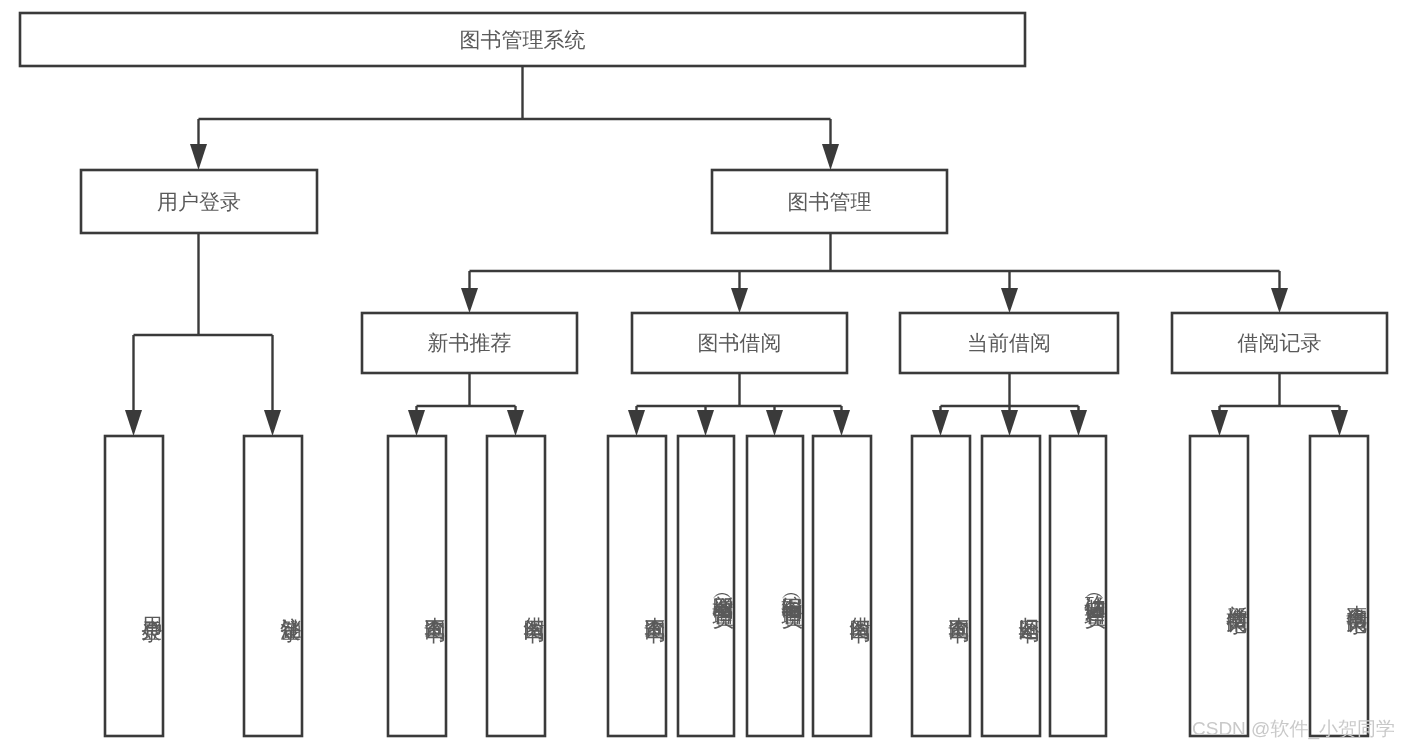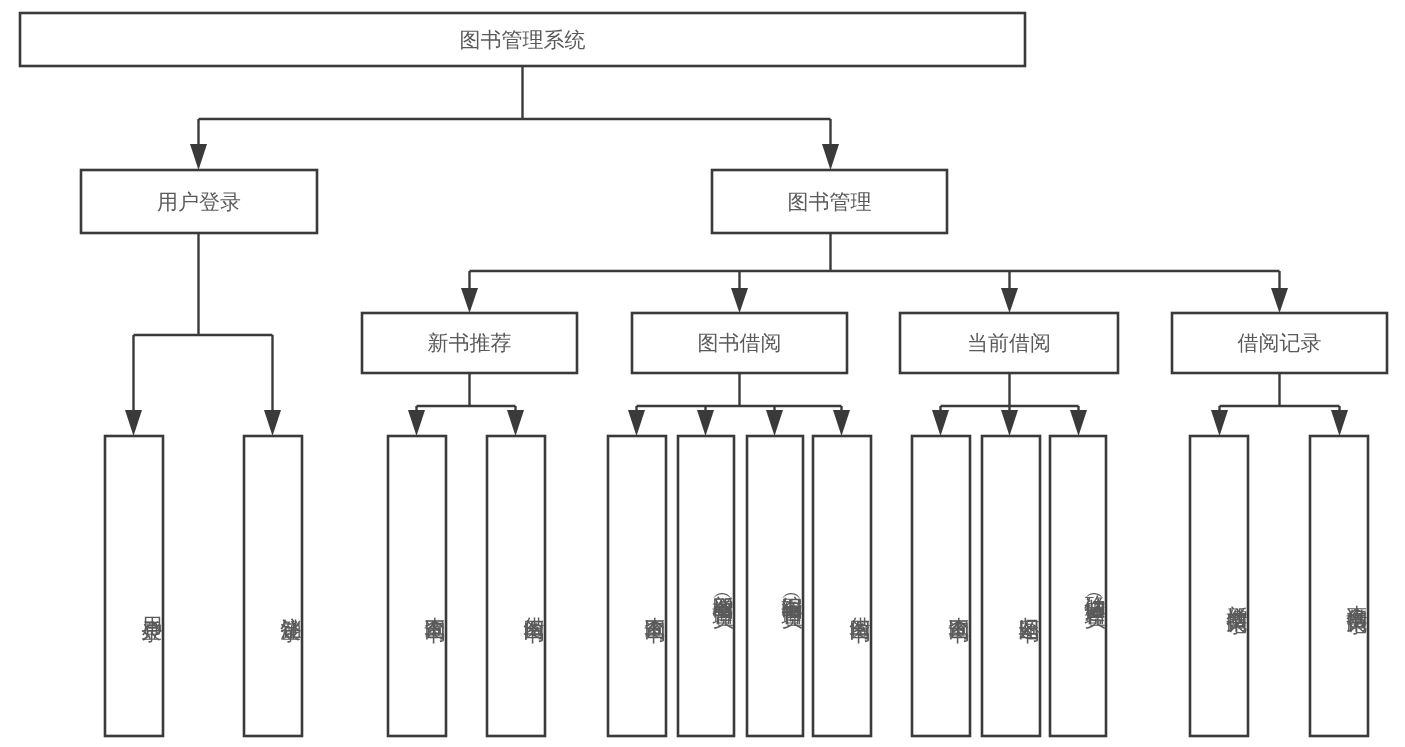--- a/index.html
+++ b/index.html
@@ -189,14 +189,15 @@
   <div class="node-label-v" style="left:608px;  top:476px; width:58px; height:256px;">查询图书</div>
   <div class="node-label-v" style="left:678px;  top:441px; width:56px; height:291px;">新增图书（管理员）</div>
   <div class="node-label-v" style="left:747px;  top:441px; width:56px; height:291px;">编辑图书（管理员）</div>
   <div class="node-label-v" style="left:813px;  top:476px; width:58px; height:256px;">借阅图书</div>
   <div class="node-label-v" style="left:912px;  top:476px; width:58px; height:256px;">查询图书</div>
   <div class="node-label-v" style="left:982px;  top:476px; width:58px; height:256px;">归还图书</div>
   <div class="node-label-v" style="left:1050px; top:441px; width:56px; height:291px;">确认归还（管理员）</div>
   <div class="node-label-v" style="left:1190px; top:456px; width:58px; height:276px;">新增借阅记录</div>
   <div class="node-label-v" style="left:1310px; top:456px; width:58px; height:276px;">查询借阅记录</div>
 
+  <div class="watermark" style="left:1192px; top:716px;">CSDN @软件_小贺同学</div>
 
 </div>
 
 </body></html>

